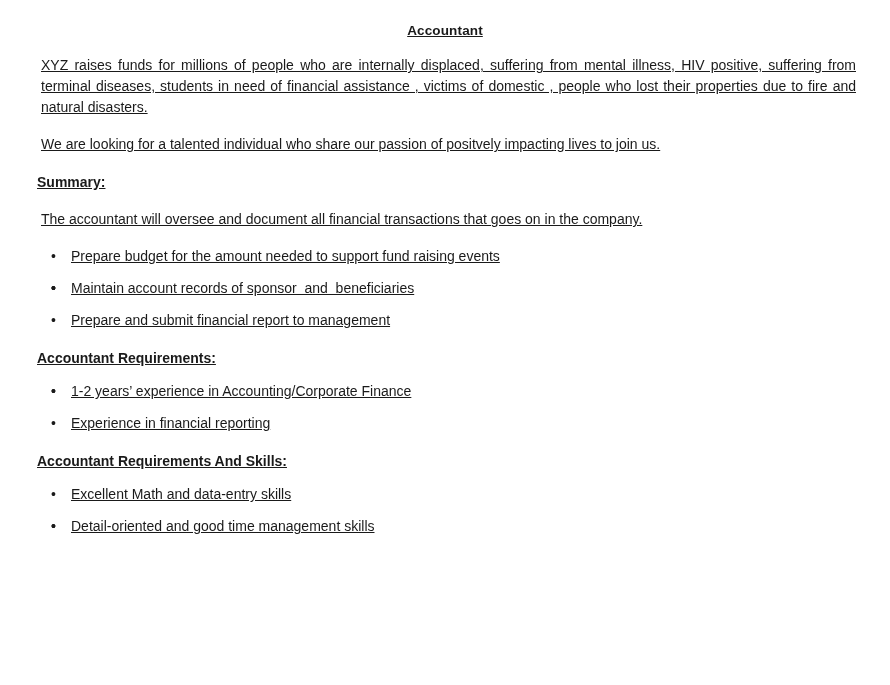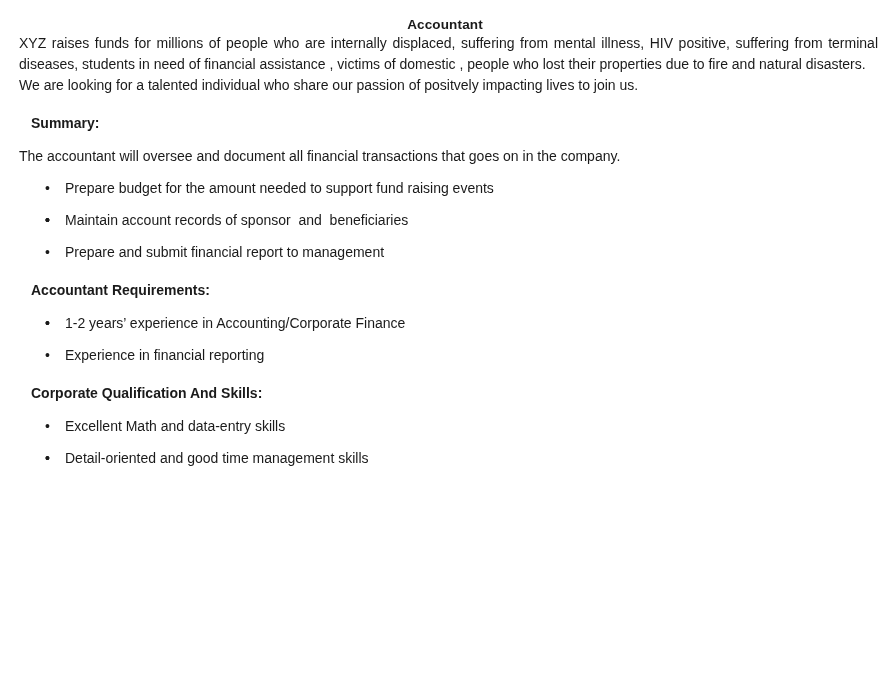--- a/index.html
+++ b/index.html
@@ -15,38 +15,39 @@
     font-family: "Liberation Sans", sans-serif;
     color: #1a1a1a;
     -webkit-font-smoothing: antialiased;
   }
 
   .page {
     position: relative;
     width: 890px;
     height: 685px;
     box-sizing: border-box;
-    padding: 0;
+    padding: 6px;
+    text-decoration: underline;
   }
 
   
   .doc-title {
     text-align: center;
     font-size: 13.5px;
     font-weight: bold;
     line-height: 1.2;
     margin: 0;
     padding-top: 17px;
     letter-spacing: 0.01em;
   }
 
   p.para {
     font-size: 14px;
     line-height: 21px;
-    margin: 0;
+    margin: 16px;
     padding-left: 19px;
     padding-right: 12px;
   }
 
   p.para.justified {
     text-align: justify;
     text-justify: inter-word;
   }
 
   
@@ -137,21 +138,21 @@
     <li>
       <span class="bullet-dot">•</span>
       <span>1-2 years’ experience in Accounting/Corporate Finance</span>
     </li>
     <li>
       <span class="bullet-dot">•</span>
       <span>Experience in financial reporting</span>
     </li>
   </ul>
 
-  <h2 class="section-heading">Corporate Qualification And Skills:</h2>
+  <h2 class="section-heading">Accountant Requirements And Skills:</h2>
 
   <ul class="bullets">
     <li>
       <span class="bullet-dot">•</span>
       <span>Excellent Math and data-entry skills</span>
     </li>
     <li>
       <span class="bullet-dot">•</span>
     </li>
     <li>

